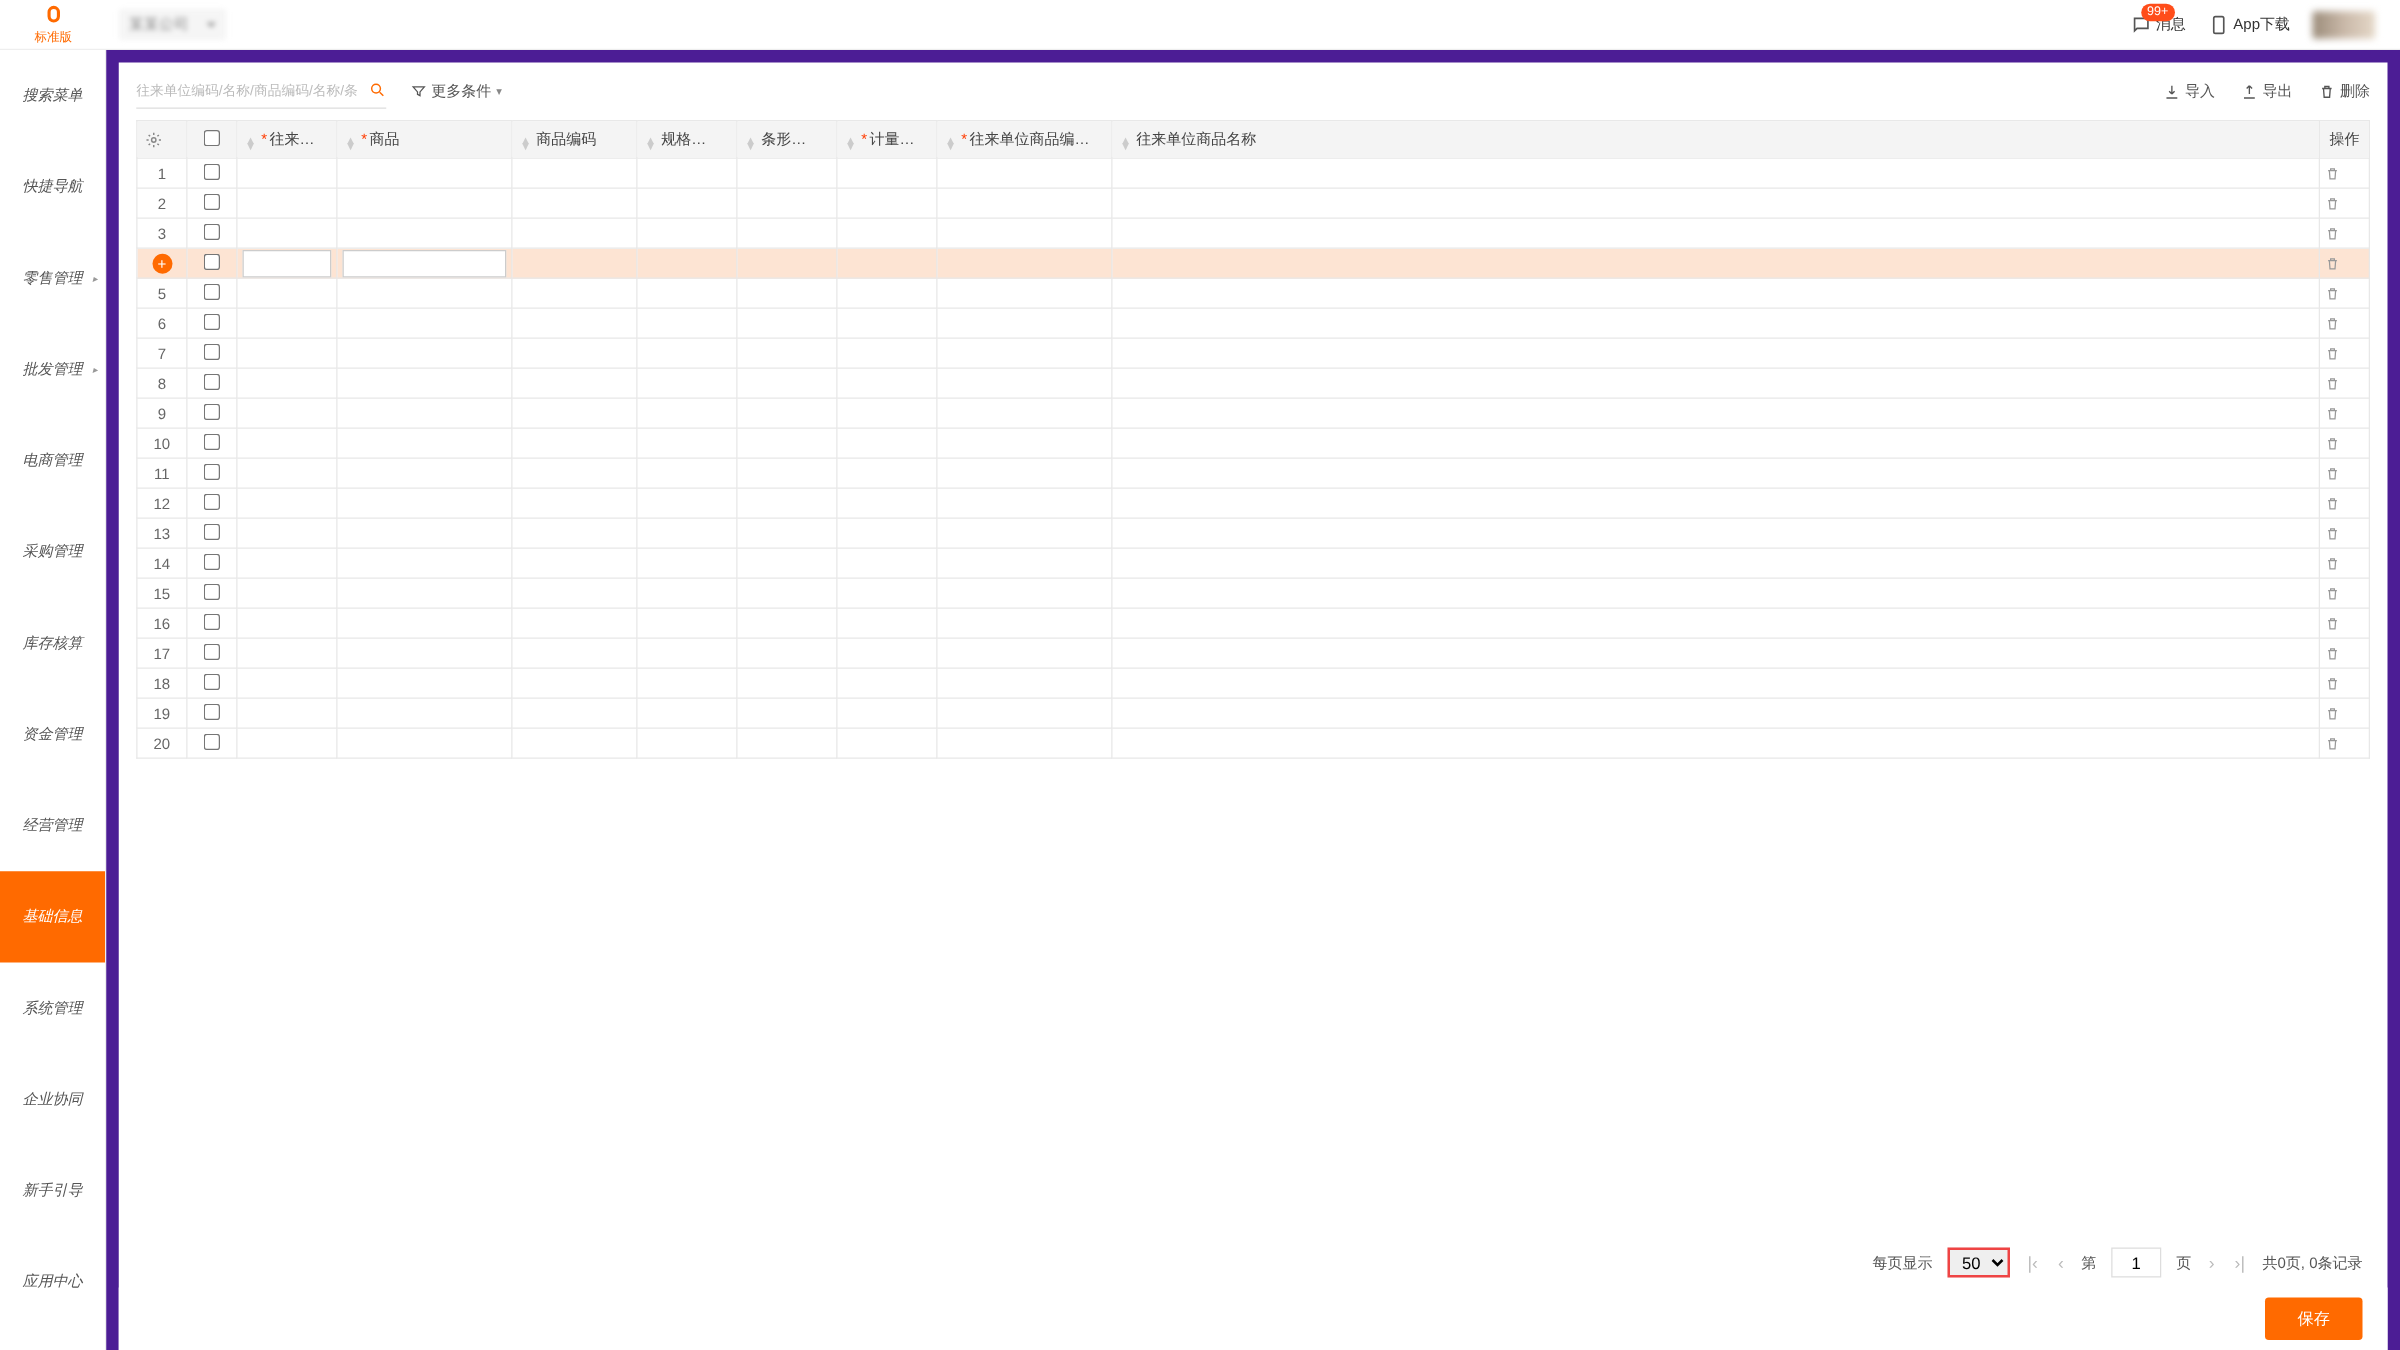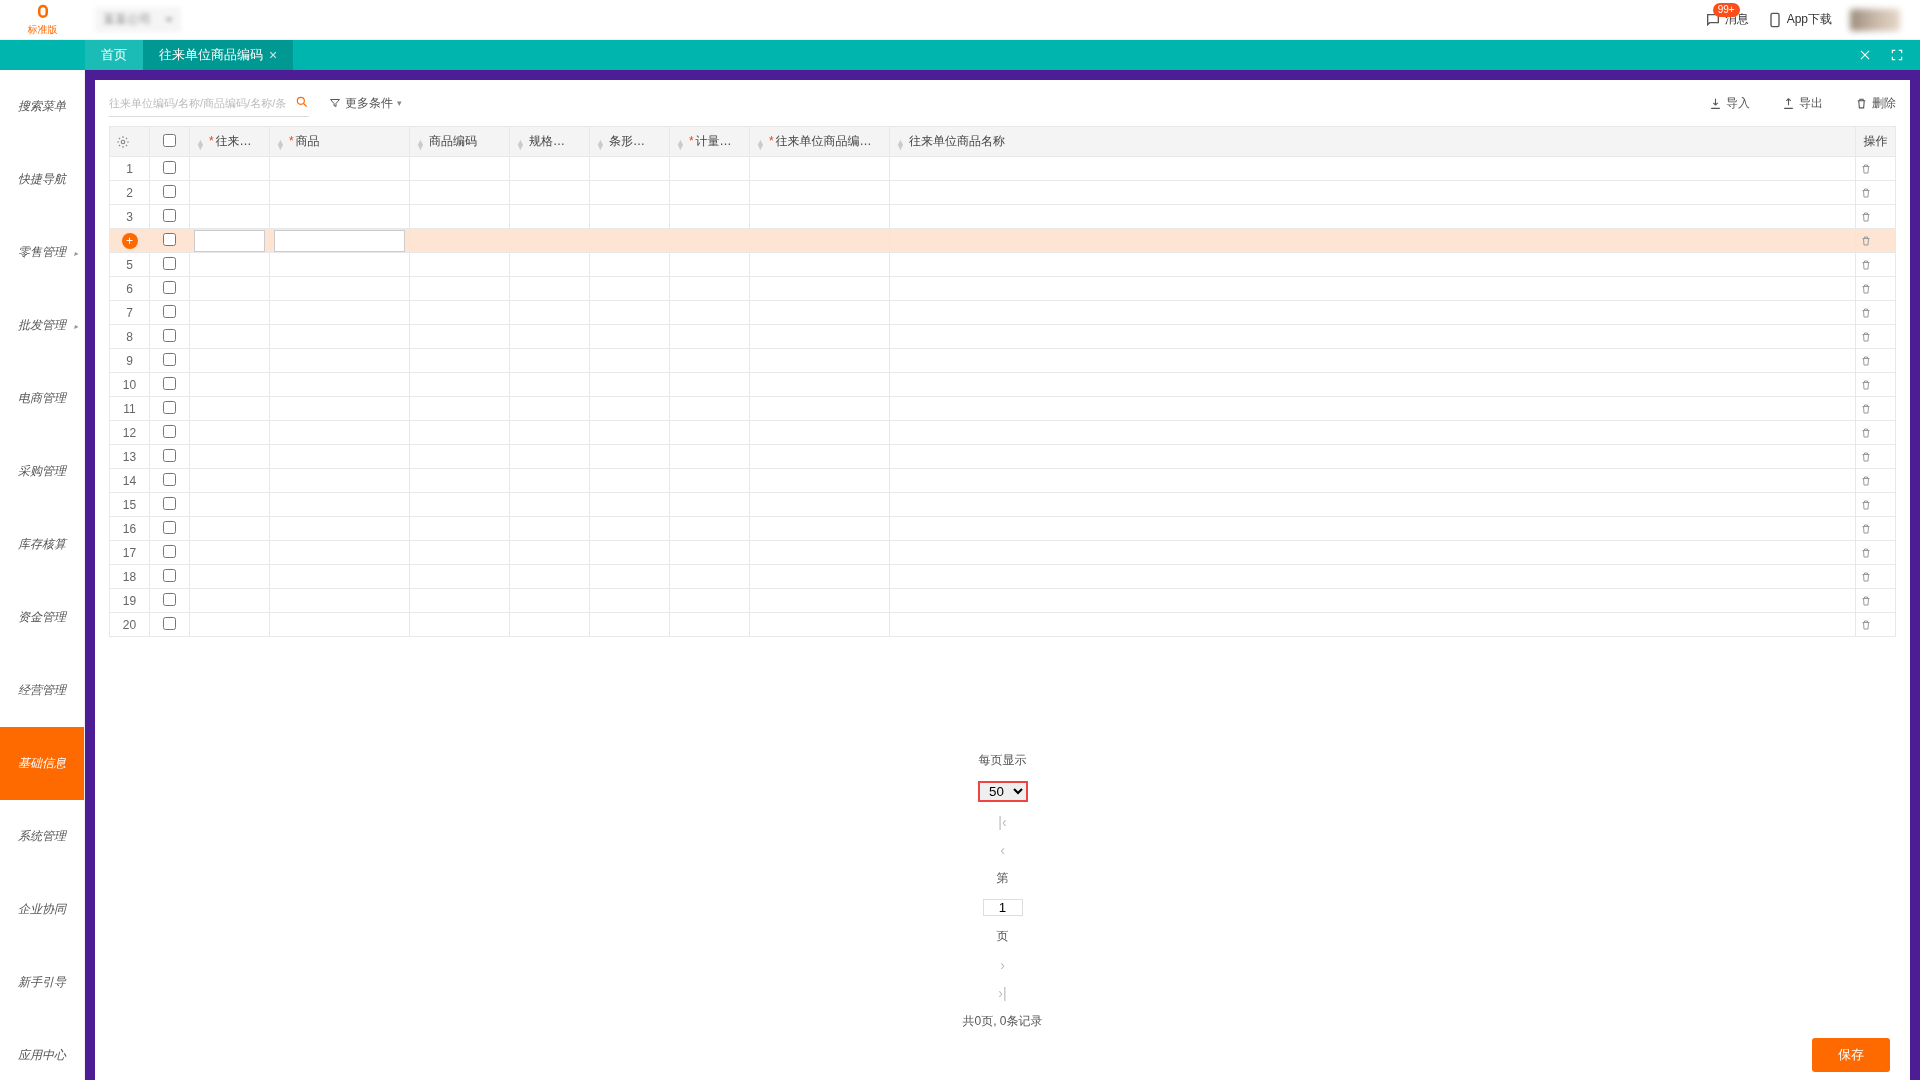--- a/index.html
+++ b/index.html
@@ -38,21 +38,21 @@
 .main { flex: 1; display: flex; flex-direction: column; background: #4c1d95; padding: 10px 10px 0 10px; min-width: 0; }
 .panel { flex: 1; background: #fff; display: flex; flex-direction: column; min-height: 0; }
 
 
 .toolbar { height: 46px; display: flex; align-items: center; padding: 0 14px; gap: 20px; }
 .search-wrap { position: relative; }
 .search-input { width: 200px; height: 28px; border: none; border-bottom: 1px solid #ddd; font-size: 11px; padding-right: 22px; color: #bbb; }
 .search-input::placeholder { color: #bbb; }
 .search-icon { position: absolute; right: 0; top: 6px; color: #ff6a00; font-size: 14px; }
 .more-cond { display: flex; align-items: center; gap: 4px; color: #555; cursor: pointer; font-size: 12px; }
-.toolbar-right { margin-left: auto; display: flex; align-items: center; gap: 32px; }
+.toolbar-right { margin-left: auto; display: flex; align-items: center; gap: 21px; }
 .tb-btn { display: flex; align-items: center; gap: 4px; color: #555; cursor: pointer; font-size: 12px; }
 
 
 .table-wrap { flex: 1; overflow: auto; padding: 0 14px; }
 table { border-collapse: collapse; width: 100%; table-layout: fixed; }
 th, td { border: 1px solid #e8e8e8; height: 24px; font-size: 12px; }
 thead th { background: #f4f4f4; font-weight: normal; color: #444; text-align: left; padding: 6px; position: relative; height: 30px; }
 .sort-grip { color: #ccc; font-size: 9px; margin-right: 4px; display: inline-flex; flex-direction: column; line-height: 5px; }
 .req-star { color: #ff3b00; margin-right: 2px; }
 .col-gear { width: 40px; text-align: center !important; }
@@ -61,21 +61,21 @@
 .col-op { width: 40px; text-align: center !important; }
 tbody td { padding: 0 4px; }
 tbody tr.active td { background: #fde4d3; }
 tbody tr.active .col-idx { background: #fde4d3; }
 .add-btn { width: 16px; height: 16px; border-radius: 50%; background: #ff6a00; color: #fff; display: inline-flex; align-items: center; justify-content: center; font-size: 12px; line-height: 1; }
 .del-icon { color: #999; cursor: pointer; }
 input[type=checkbox] { cursor: pointer; }
 .cell-input { width: 100%; height: 22px; border: 1px solid #ccc; background: #fff; }
 
 
-.pager { height: 40px; display: flex; align-items: center; justify-content: flex-end; gap: 12px; padding: 0 20px; font-size: 12px; color: #555; flex-direction: column; }
+.pager { height: 40px; display: flex; align-items: center; justify-content: flex-end; gap: 12px; padding: 0 20px; font-size: 12px; color: #555; }
 .pg-select { height: 24px; width: 50px; border: 2px solid #ef4444; text-align: center; }
 .pg-input { width: 40px; height: 24px; border: 1px solid #ddd; text-align: center; }
 .pg-nav { color: #bbb; cursor: pointer; padding: 0 2px; font-size: 14px; }
 
 
 .footer { height: 50px; display: flex; align-items: center; justify-content: flex-end; padding: 0 20px; background: #fff; }
 .save-btn { background: #ff6a00; color: #fff; border: none; padding: 8px 26px; border-radius: 3px; font-size: 13px; cursor: pointer; }
 
 svg { display: block; }
 </style>
@@ -103,42 +103,20 @@
       <div class="badge-wrap">
         <svg width="16" height="16" viewBox="0 0 24 24">
             <rect x="6" y="2" width="12" height="20" rx="2" fill="none" stroke="#555" stroke-width="2"></rect>
           </svg>
         <span>App下载</span>
       </div>
       <div class="avatar"></div>
     </div>
   </div>
 
-  <div class="tab-bar">
-    <div class="sidebar-spacer"></div>
-    <div class="tab home">
-        <span>首页</span>
-      </div>
-    <div class="tab active">
-      <span>往来单位商品编码</span>
-      <span class="tab-close">×</span>
-    </div>
-    <div class="tab-bar-right">
-      <span class="icon-btn-top">
-        <svg width="14" height="14" viewBox="0 0 24 24">
-            <path stroke="#fff" stroke-width="2" d="M5 5l14 14M19 5L5 19"></path>
-          </svg>
-      </span>
-      <span class="icon-btn-top">
-        <svg width="14" height="14" viewBox="0 0 24 24">
-            <path stroke="#fff" stroke-width="2" fill="none" d="M4 9V4h5M20 9V4h-5M4 15v5h5M20 15v5h-5"></path>
-          </svg>
-      </span>
-    </div>
-  </div>
 
   <div class="body">
 
     <div class="sidebar" id="sidebar">
         <div class="side-item">搜索菜单</div>
         <div class="side-item">快捷导航</div>
         <div class="side-item">零售管理<span class="chev">▸</span></div>
         <div class="side-item">批发管理<span class="chev">▸</span></div>
         <div class="side-item">电商管理</div>
         <div class="side-item">采购管理</div>

